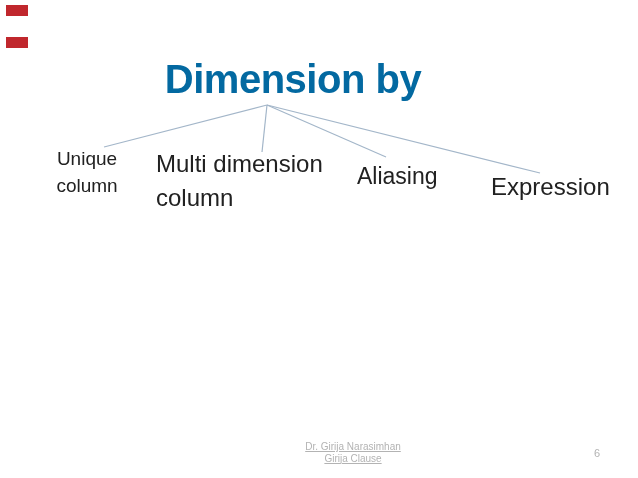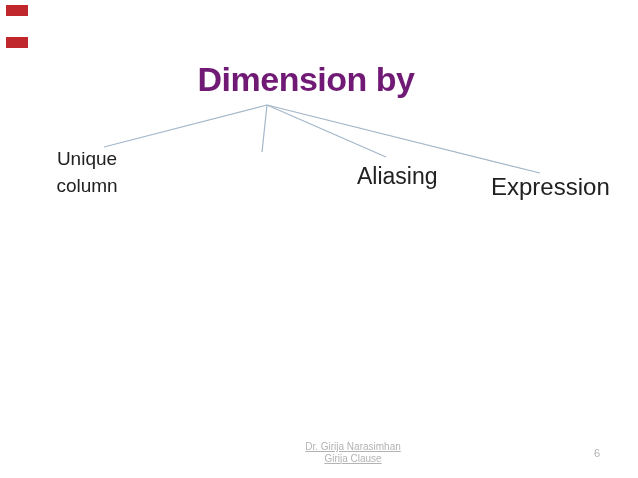--- a/index.html
+++ b/index.html
@@ -20,27 +20,27 @@
     left: 6px;
     width: 22px;
     height: 11px;
     background: #c0272d;
   }
   .accent-bar.top { top: 5px; }
   .accent-bar.bottom { top: 37px; }
   .slide-title {
     position: absolute;
     top: 58px;
-    left: 306px;
+    left: 293px;
     transform: translateX(-50%);
     white-space: nowrap;
-    font-size: 34px;
+    font-size: 40px;
     font-weight: bold;
     letter-spacing: -0.5px;
-    color: #701a75;
+    color: #0369a1;
     line-height: 42px;
   }
   .connector-svg {
     position: absolute;
     top: 0;
     left: 0;
     width: 638px;
     height: 478px;
     pointer-events: none;
   }
@@ -106,20 +106,21 @@
 
   <svg class="connector-svg" viewBox="0 0 638 478" xmlns="http://www.w3.org/2000/svg">
     <line x1="267" y1="105" x2="104" y2="147" stroke-width="1.2" stroke="#a3b6c9"></line>
     <line x1="267" y1="105" x2="262" y2="152" stroke-width="1.2" stroke="#a3b6c9"></line>
     <line x1="267" y1="105" x2="386" y2="157" stroke-width="1.2" stroke="#a3b6c9"></line>
     <line x1="267" y1="105" x2="540" y2="173" stroke-width="1.2" stroke="#a3b6c9"></line>
   </svg>
 
   <div class="branch-label branch-unique">Unique column</div>
 
+  <div class="branch-label branch-multi">Multi dimension column</div>
 
   <div class="branch-label branch-aliasing">Aliasing</div>
 
   <div class="branch-label branch-expression">Expression</div>
 
   <div class="footer">
     <div>Dr. Girija Narasimhan</div>
     <div>Girija Clause</div>
   </div>
 

